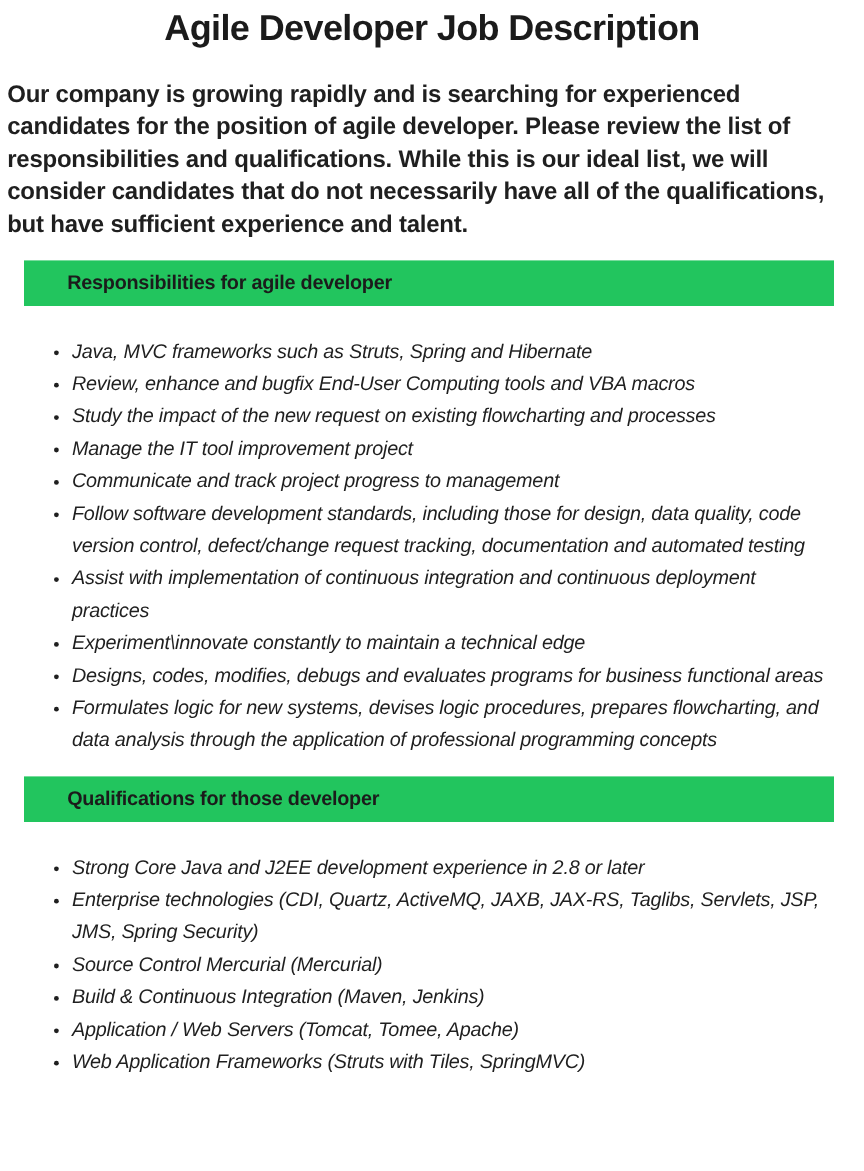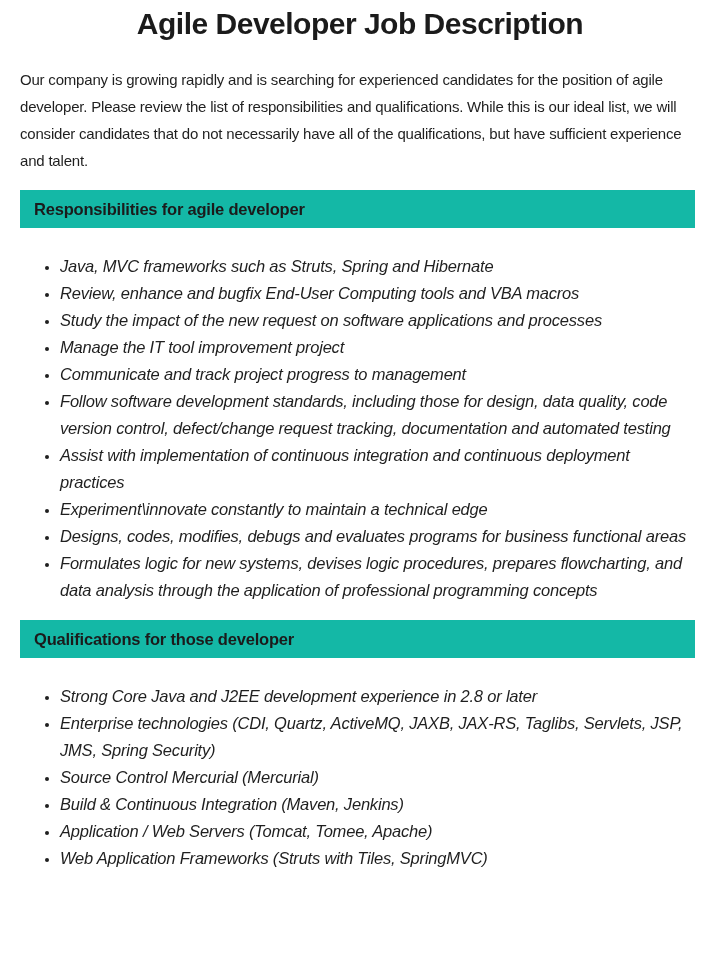--- a/index.html
+++ b/index.html
@@ -25,29 +25,30 @@
     margin: 0;
     padding-top: 6px;
     text-align: center;
     font-size: 30px;
     line-height: 36px;
     font-weight: 700;
     letter-spacing: -0.5px;
     color: #1b1b1b;
   }
   .intro {
-    margin: 24px 25px 0 20px;
-    font-size: 15px;
+    margin: 24px 25px 0 6px;
+    font-size: 20px;
     line-height: 27px;
     letter-spacing: -0.2px;
+    font-weight: bold;
   }
   .section-heading {
     margin: 16px 25px 0 20px;
-    background: #14b8a6;
-    padding: 9px 14px;
+    background: #22c55e;
+    padding: 9px 36px;
     font-size: 16.5px;
     line-height: 20px;
     font-weight: 700;
     letter-spacing: -0.2px;
     color: #1b1b1b;
   }
   ul.bullet-list {
     margin: 25px 25px 0 0;
     padding: 0 0 0 60px;
     list-style: disc outside;
@@ -70,21 +71,21 @@
 
   <h1 class="doc-title">Agile Developer Job Description</h1>
 
   <p class="intro">Our company is growing rapidly and is searching for experienced candidates for the position of agile developer. Please review the list of responsibilities and qualifications. While this is our ideal list, we will consider candidates that do not necessarily have all of the qualifications, but have sufficient experience and talent.</p>
 
   <div class="section-heading">Responsibilities for agile developer</div>
 
   <ul class="bullet-list">
       <li>Java, MVC frameworks such as Struts, Spring and Hibernate</li>
       <li>Review, enhance and bugfix End-User Computing tools and VBA macros</li>
-      <li>Study the impact of the new request on software applications and processes</li>
+      <li>Study the impact of the new request on existing flowcharting and processes</li>
       <li>Manage the IT tool improvement project</li>
       <li>Communicate and track project progress to management</li>
       <li>Follow software development standards, including those for design, data quality, code version control, defect/change request tracking, documentation and automated testing</li>
       <li>Assist with implementation of continuous integration and continuous deployment practices</li>
       <li>Experiment\innovate constantly to maintain a technical edge</li>
       <li>Designs, codes, modifies, debugs and evaluates programs for business functional areas</li>
       <li>Formulates logic for new systems, devises logic procedures, prepares flowcharting, and data analysis through the application of professional programming concepts</li>
     </ul>
 
   <div class="section-heading">Qualifications for those developer</div>

